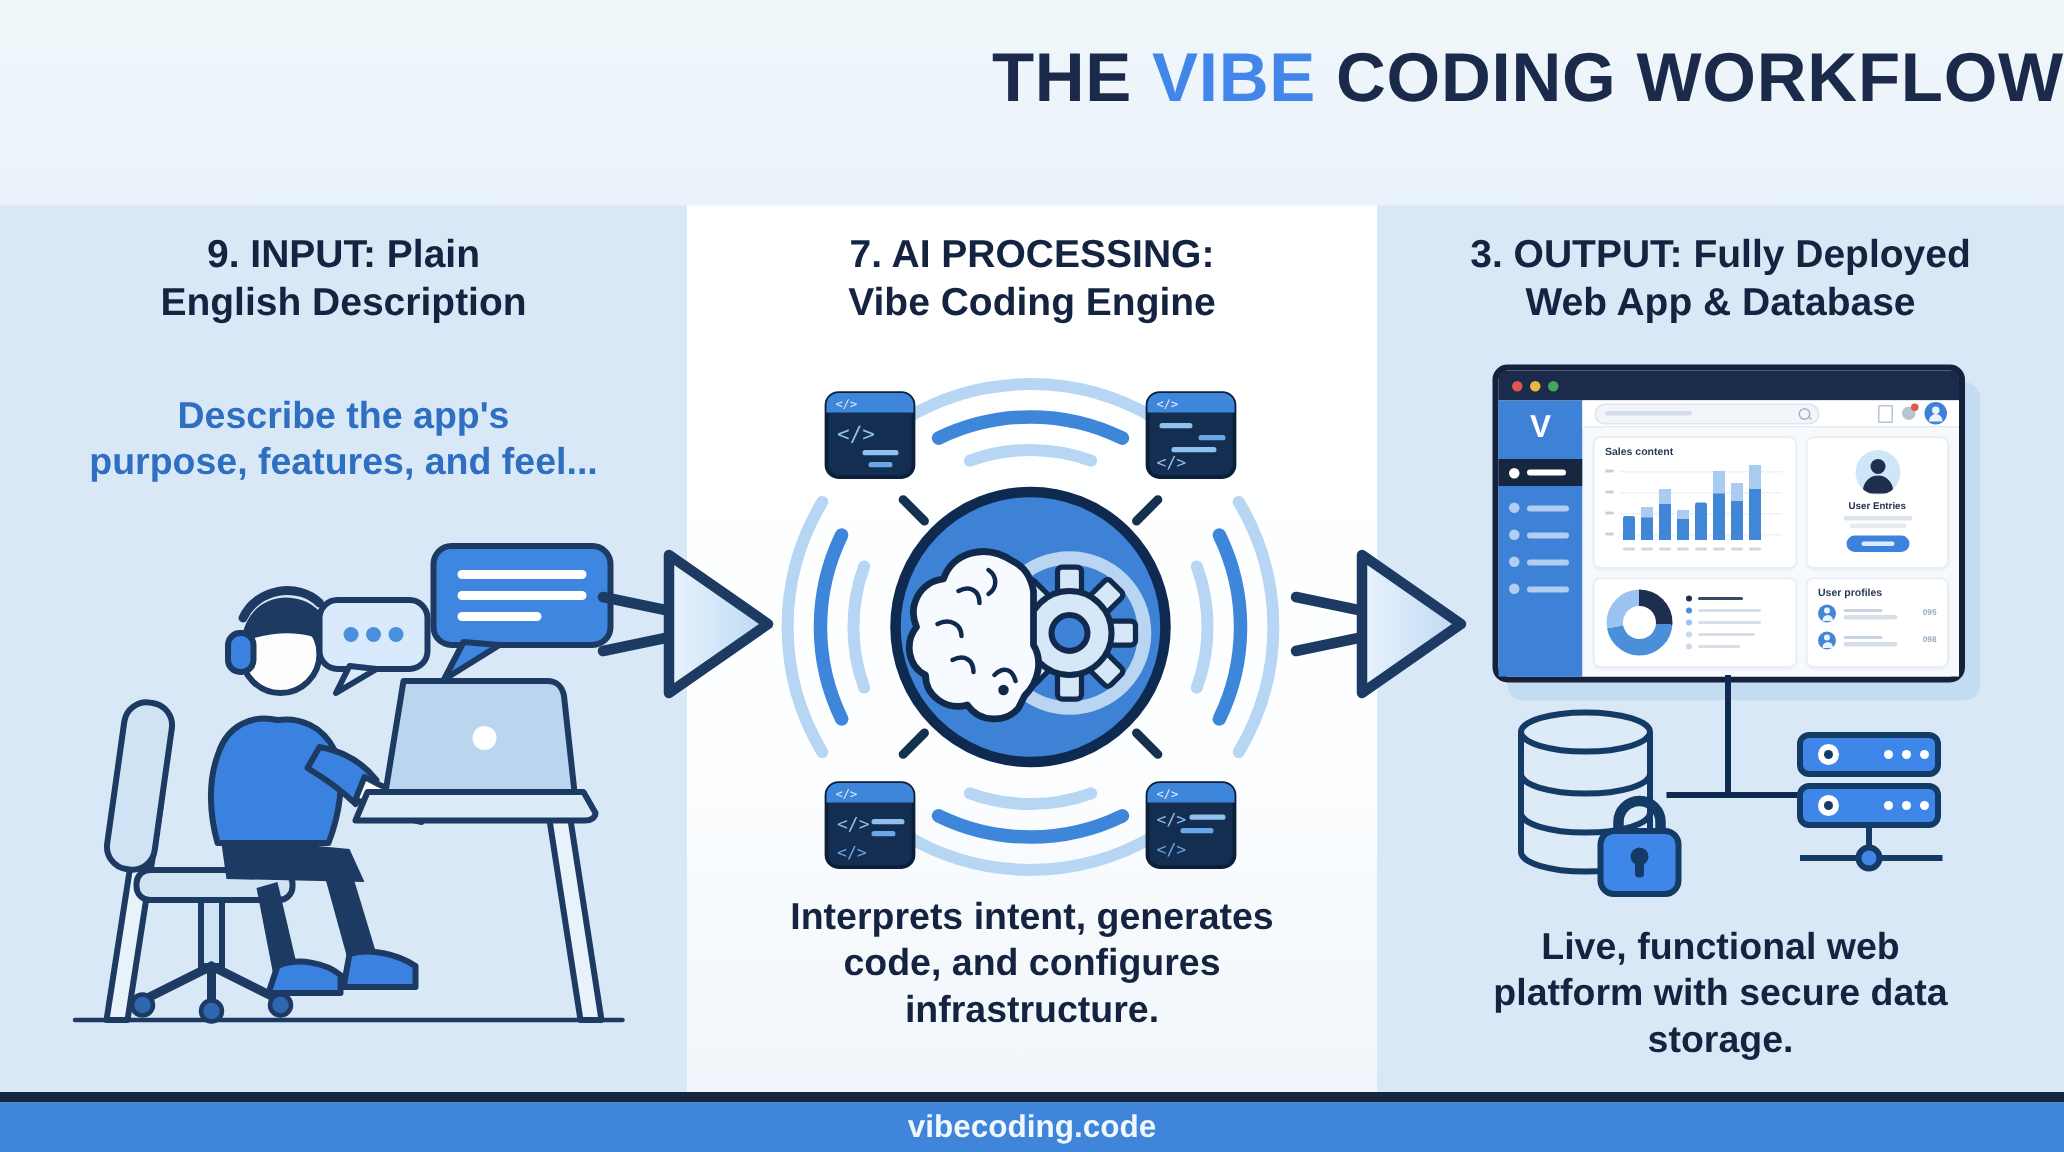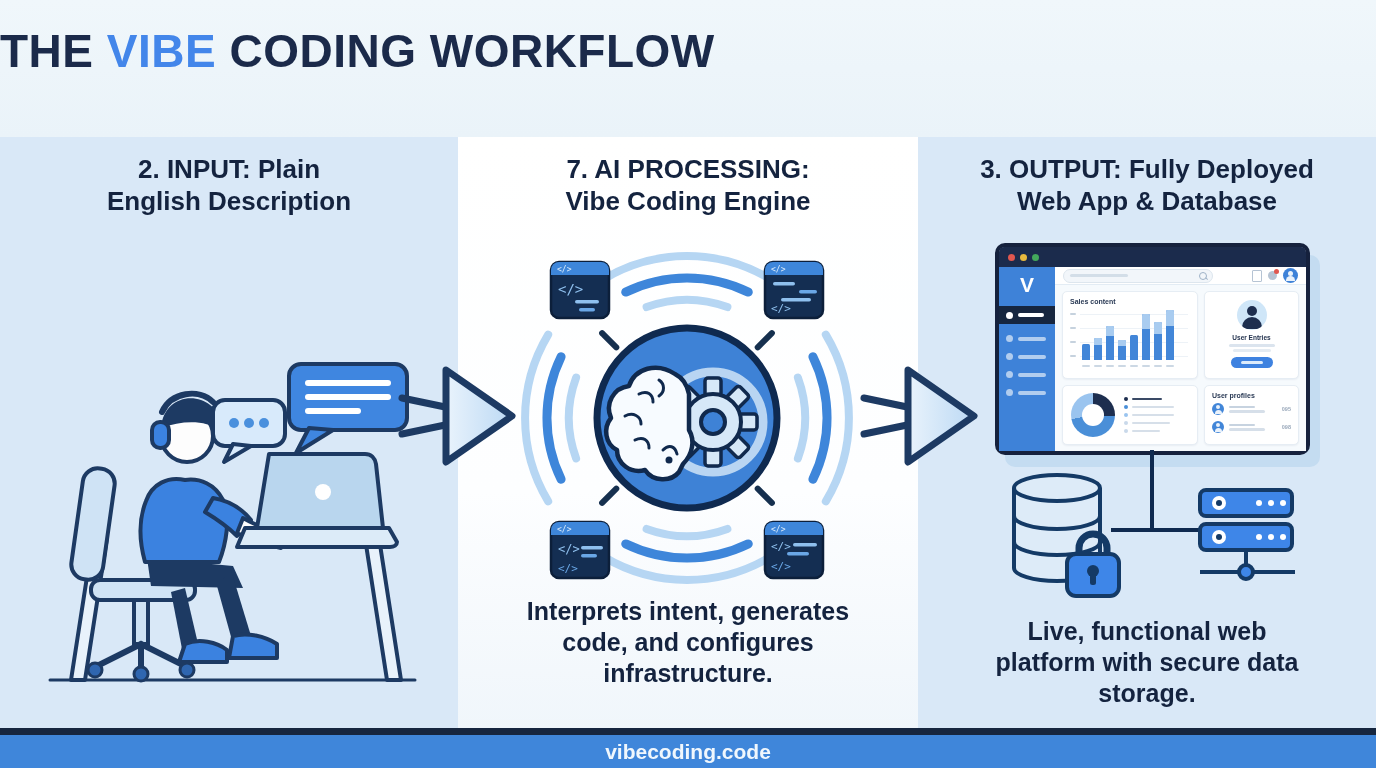--- a/index.html
+++ b/index.html
@@ -3,21 +3,21 @@
 <meta charset="utf-8">
 <style>
   html,body{margin:0;padding:0;background:#9db6cc;}
   #canvas{
     position:relative;width:1376px;height:768px;overflow:hidden;
     font-family:"Liberation Sans","DejaVu Sans",sans-serif;
     background:#edf5fa;
   }
   
   #header{position:absolute;left:0;top:0;width:1376px;height:137px;background:linear-gradient(#f0f7fb,#eaf3f9);}
-  .main-title{position:absolute;left:0;top:24px;width:100%;text-align:left;
+  .main-title{position:absolute;left:0;top:24px;width:100%;text-align:right;
     font-size:46px;font-weight:800;color:#1b2a4a;letter-spacing:.5px;}
   .main-title .hl{color:#4386ea;}
   .subtitle{position:absolute;left:0;top:83px;width:100%;text-align:center;
     font-size:25px;font-weight:500;color:#26324f;}
   
   .panel{position:absolute;top:137px;height:591px;}
   #panel-input{left:0;width:458px;background:#d9e8f7;}
   #panel-processing{left:458px;width:460px;background:linear-gradient(#ffffff,#fdfeff 60%,#f0f6fb);}
   #panel-output{left:918px;width:458px;background:#d9e8f7;}
   .panel-heading{position:absolute;left:0;top:16px;width:100%;text-align:center;
@@ -115,22 +115,24 @@
 </head>
 <body>
 
 <div id="canvas">
 
   <div id="header">
     <div class="main-title"><span>THE </span><span class="hl">VIBE</span><span> CODING WORKFLOW</span></div>
   </div>
 
   <div id="panel-input" class="panel">
-    <div class="panel-heading">2. INPUT: Plain
+    <div class="panel-heading">9. INPUT: Plain
 English Description</div>
+    <div class="panel-desc">Describe the app's
+purpose, features, and feel...</div>
   </div>
 
   <div id="panel-processing" class="panel">
     <div class="panel-heading">7. AI PROCESSING:
 Vibe Coding Engine</div>
     <div class="panel-desc">Interprets intent, generates
 code, and configures
 infrastructure.</div>
   </div>
 

